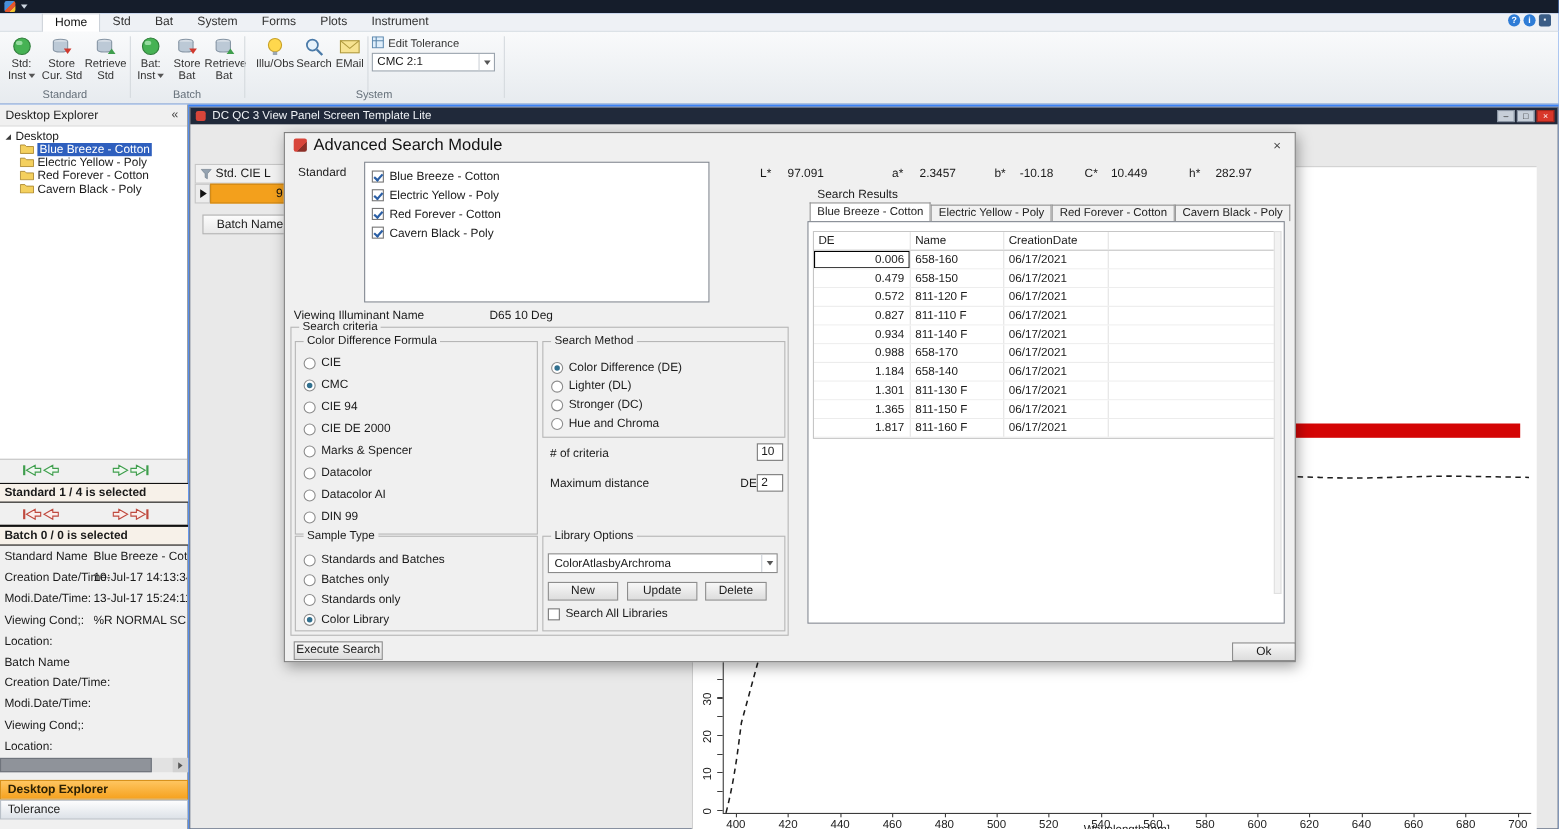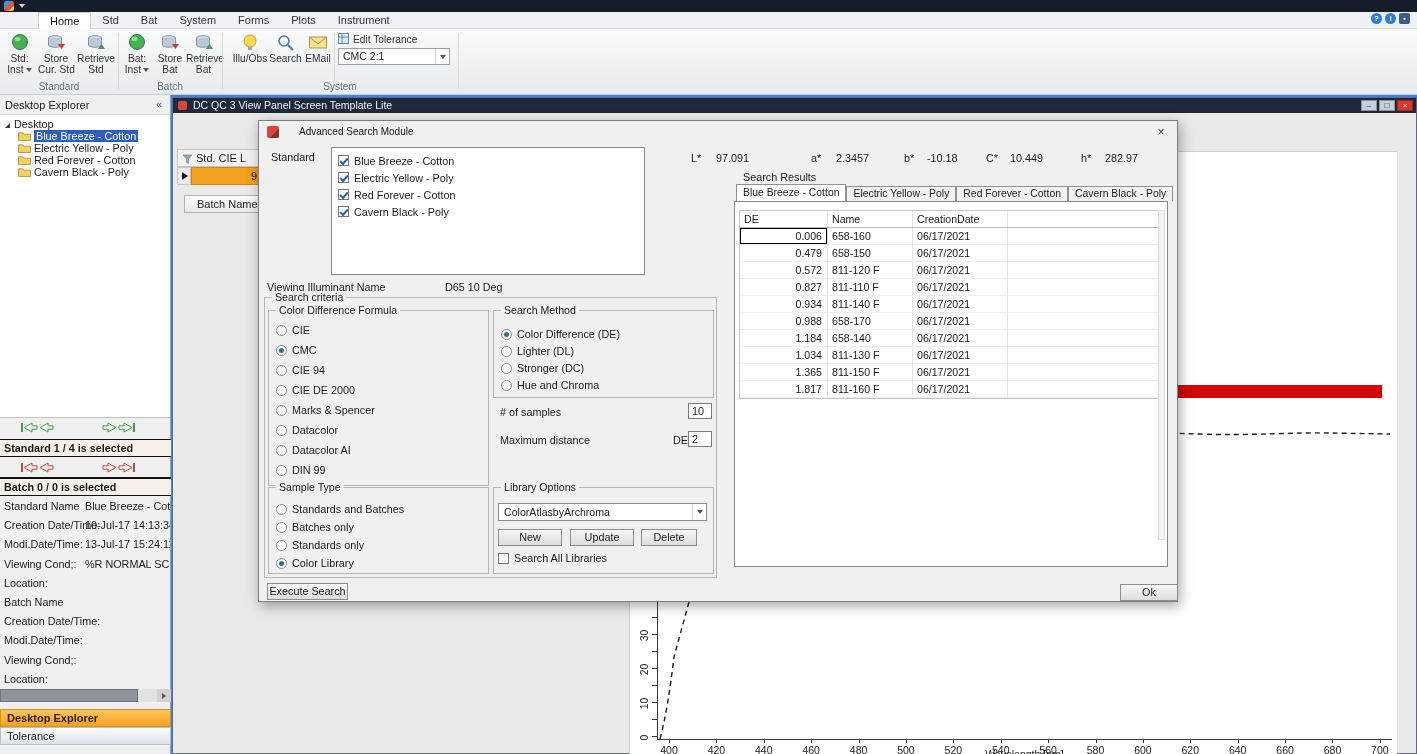--- a/index.html
+++ b/index.html
@@ -67,21 +67,21 @@
 .xaxis{position:absolute;left:27px;top:587px;width:735px;height:1px;background:#3c3c3c}
 .xticks{position:absolute;left:27px;top:588px;width:735px;display:flex;justify-content:space-between}
 .xtick{position:relative;padding-top:4px;font-size:10.5px;color:#222;min-width:24px;text-align:center}
 .xtick::before{content:'';position:absolute;top:0;left:50%;width:1px;height:3px;background:#3c3c3c}
 .ylab{position:absolute;width:22px;height:11px;font-size:10.5px;color:#222;text-align:center;transform:rotate(-90deg)}
 .xlabel{position:absolute;left:27px;top:596px;width:735px;text-align:center;font-size:10.5px;color:#222}
 
 .dialog{position:absol ute}
 .dialog{position:absolute;left:258px;top:120px;width:920px;height:482px;background:#f0f0f0;border:1px solid #7f7f7f;box-shadow:2px 4px 12px rgba(0,0,0,.35);z-index:100}
 .dicon{position:absolute;left:8px;top:5px;width:12px;height:12px;border-radius:2px;background:linear-gradient(135deg,#d8453a 0 60%,#8c2f27 60%)}
-.dtext{position:absolute;left:40px;top:0;line-height:22px;font-size:10px;color:#111}
+.dtext{position:absolute;left:26px;top:0;line-height:22px;font-size:15px;color:#111}
 .dclose{position:absolute;right:8px;top:3px;width:16px;height:16px;text-align:center;line-height:16px;font-size:12px;color:#444}
 .dlabel{position:absolute;font-size:10.8px;white-space:nowrap}
 .listbox{position:absolute;background:#fff;border:1px solid #828790;padding-top:4px}
 .lbrow{height:17px;display:flex;align-items:center;padding-left:6px;white-space:nowrap;font-size:10.8px}
 .labval{position:absolute;top:31px;font-size:10.8px;white-space:nowrap}
 .restabs{position:absolute;left:477px;top:63px;height:17px;display:flex;align-items:flex-end}
 .restab{border:1px solid #919191;border-bottom:none;background:#f1f1f1;padding:1px 6px 2px;font-size:10.4px;white-space:nowrap;color:#222;height:15px}
 .restab.active{background:#fff;height:17px;padding-top:2px}
 .respanel{position:absolute;left:475px;top:80px;width:434px;height:366px;background:#fff;border:1px solid #828790}
 .grid{position:absolute;left:4px;top:8px;width:422px;border:1px solid #c6c6c6}
@@ -492,21 +492,21 @@
             <span class="cell c-date">06/17/2021</span>
             <span class="cell c-x"></span>
           </div>
             <div class="grow">
             <span class="cell c-de">1.184</span>
             <span class="cell c-name">658-140</span>
             <span class="cell c-date">06/17/2021</span>
             <span class="cell c-x"></span>
           </div>
             <div class="grow">
-            <span class="cell c-de">1.034</span>
+            <span class="cell c-de">1.301</span>
             <span class="cell c-name">811-130 F</span>
             <span class="cell c-date">06/17/2021</span>
             <span class="cell c-x"></span>
           </div>
             <div class="grow">
             <span class="cell c-de">1.365</span>
             <span class="cell c-name">811-150 F</span>
             <span class="cell c-date">06/17/2021</span>
             <span class="cell c-x"></span>
           </div>
@@ -597,21 +597,21 @@
       </div>
     <div class="optrow" style="left:242px;top:241px">
         <span class="radio"></span>
         <span>Stronger (DC)</span>
       </div>
     <div class="optrow" style="left:242px;top:258px">
         <span class="radio"></span>
         <span>Hue and Chroma</span>
       </div>
 
-    <span class="dlabel" style="left:241px;top:285px"># of samples</span>
+    <span class="dlabel" style="left:241px;top:285px"># of criteria</span>
     <div class="tinput" style="left:429px;top:282px;width:24px;height:16px">10</div>
     <span class="dlabel" style="left:241px;top:313px">Maximum distance</span>
     <span class="dlabel" style="left:414px;top:313px">DE</span>
     <div class="tinput" style="left:429px;top:310px;width:24px;height:16px">2</div>
 
     <div class="gb" style="left:234px;top:366px;width:221px;height:87px">
       <span class="gbl">Library Options</span>
     </div>
     <div class="combo" style="left:239px;top:382px;width:209px;height:18px">
       <span class="cv">ColorAtlasbyArchroma</span>

